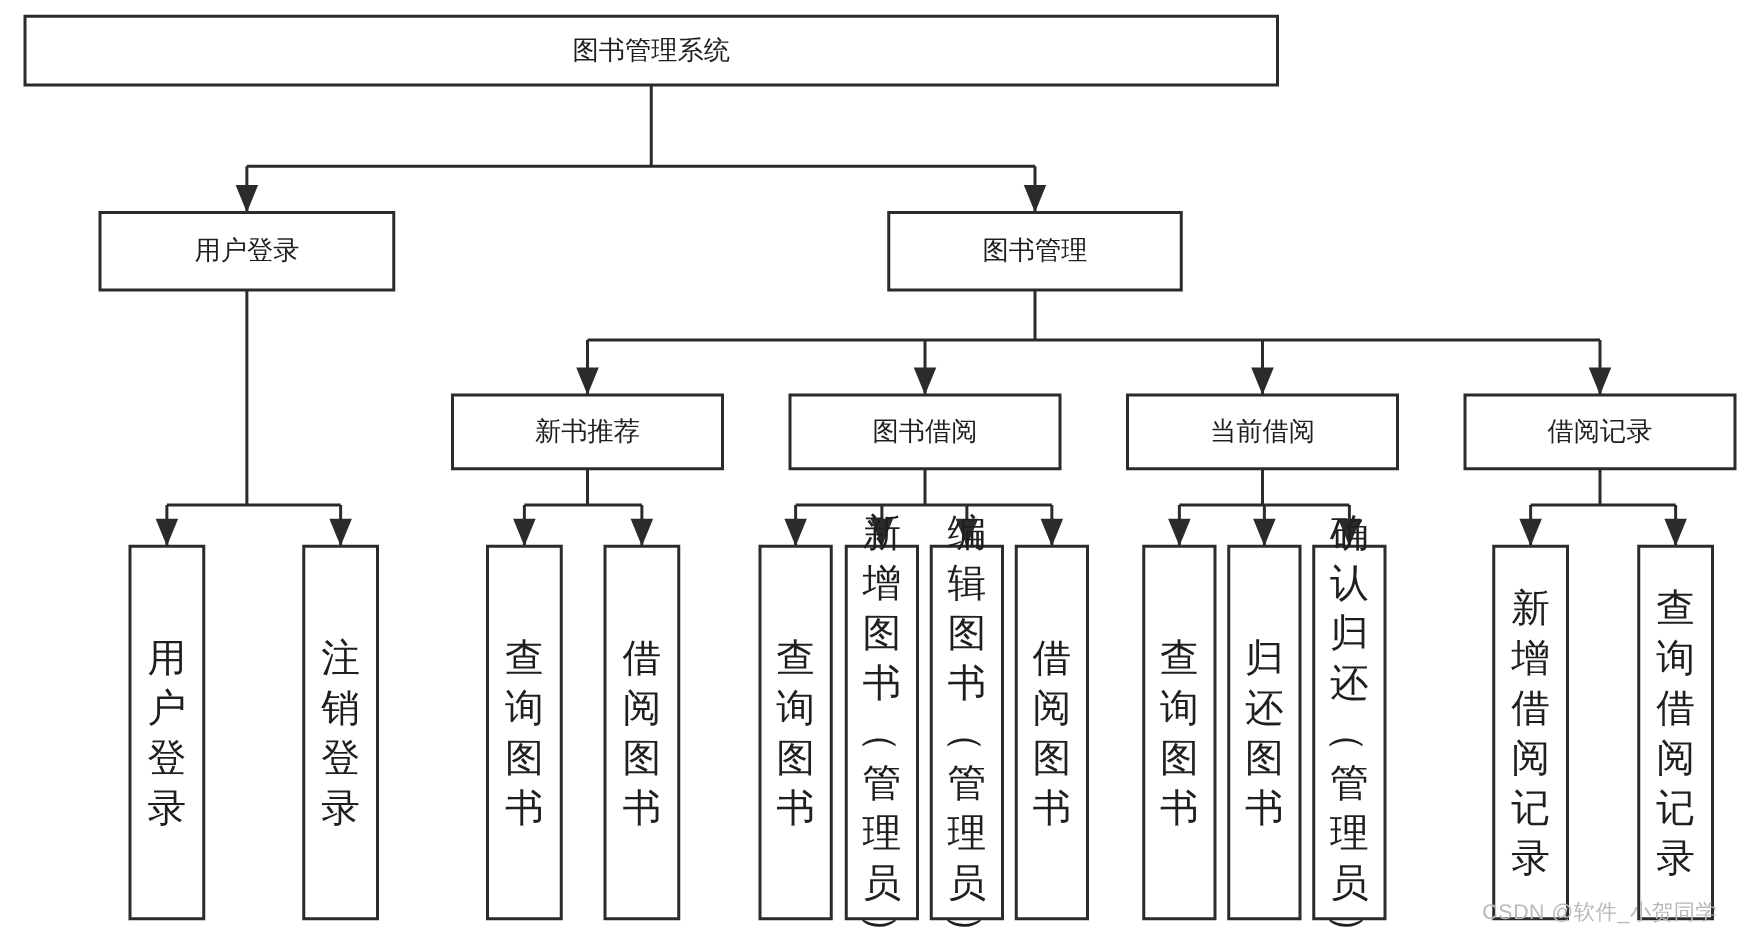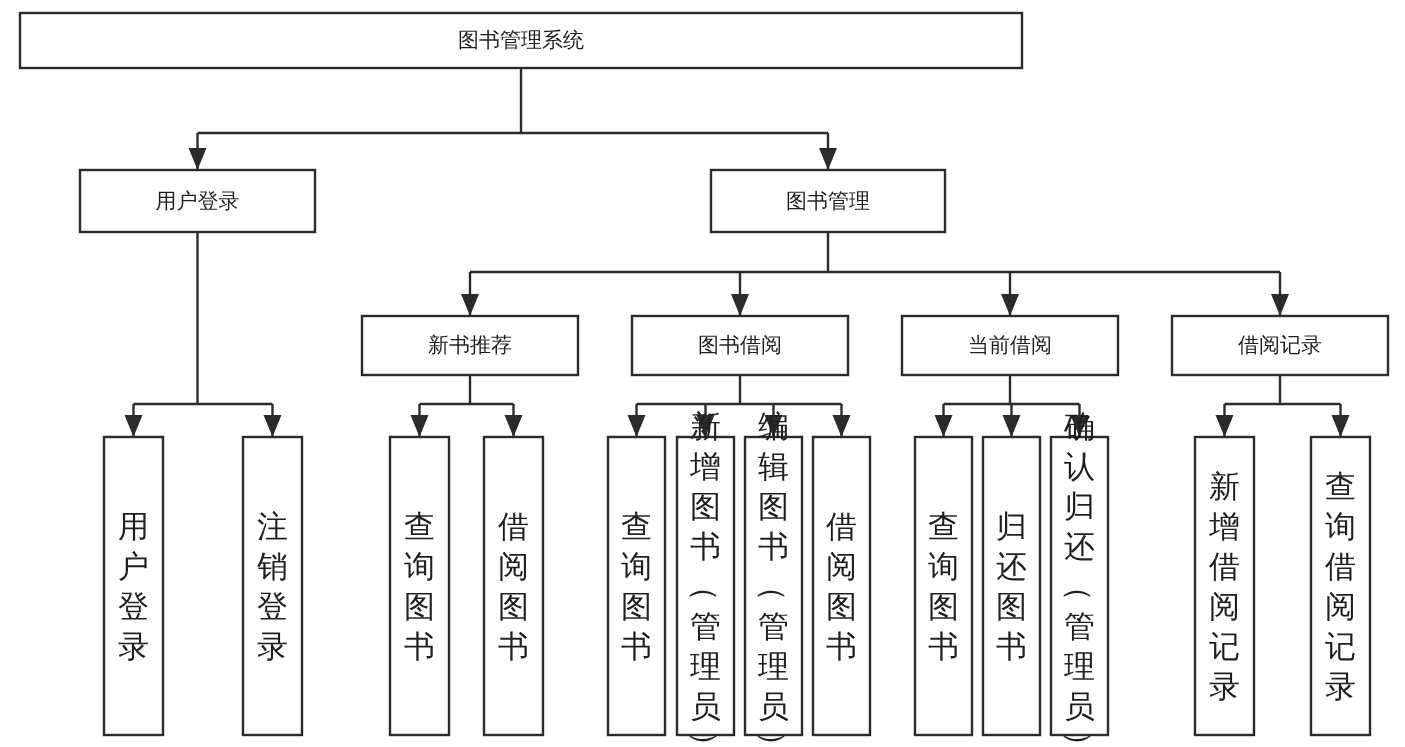--- a/index.html
+++ b/index.html
@@ -279,13 +279,14 @@
             <text x="1340.5" y="486" text-anchor="middle" dominant-baseline="central" font-size="31" font-family="&quot;Liberation Sans&quot;, &quot;DejaVu Sans&quot;, sans-serif" fill="#1f1f1f">查</text>
             <text x="1340.5" y="526" text-anchor="middle" dominant-baseline="central" font-size="31" font-family="&quot;Liberation Sans&quot;, &quot;DejaVu Sans&quot;, sans-serif" fill="#1f1f1f">询</text>
             <text x="1340.5" y="566" text-anchor="middle" dominant-baseline="central" font-size="31" font-family="&quot;Liberation Sans&quot;, &quot;DejaVu Sans&quot;, sans-serif" fill="#1f1f1f">借</text>
             <text x="1340.5" y="606" text-anchor="middle" dominant-baseline="central" font-size="31" font-family="&quot;Liberation Sans&quot;, &quot;DejaVu Sans&quot;, sans-serif" fill="#1f1f1f">阅</text>
             <text x="1340.5" y="646" text-anchor="middle" dominant-baseline="central" font-size="31" font-family="&quot;Liberation Sans&quot;, &quot;DejaVu Sans&quot;, sans-serif" fill="#1f1f1f">记</text>
             <text x="1340.5" y="686" text-anchor="middle" dominant-baseline="central" font-size="31" font-family="&quot;Liberation Sans&quot;, &quot;DejaVu Sans&quot;, sans-serif" fill="#1f1f1f">录</text>
           </g>
         </g>
       </g>
   </svg>
+  <div class="watermark">CSDN @软件_小贺同学</div>
 </div>
 
 </body></html>

